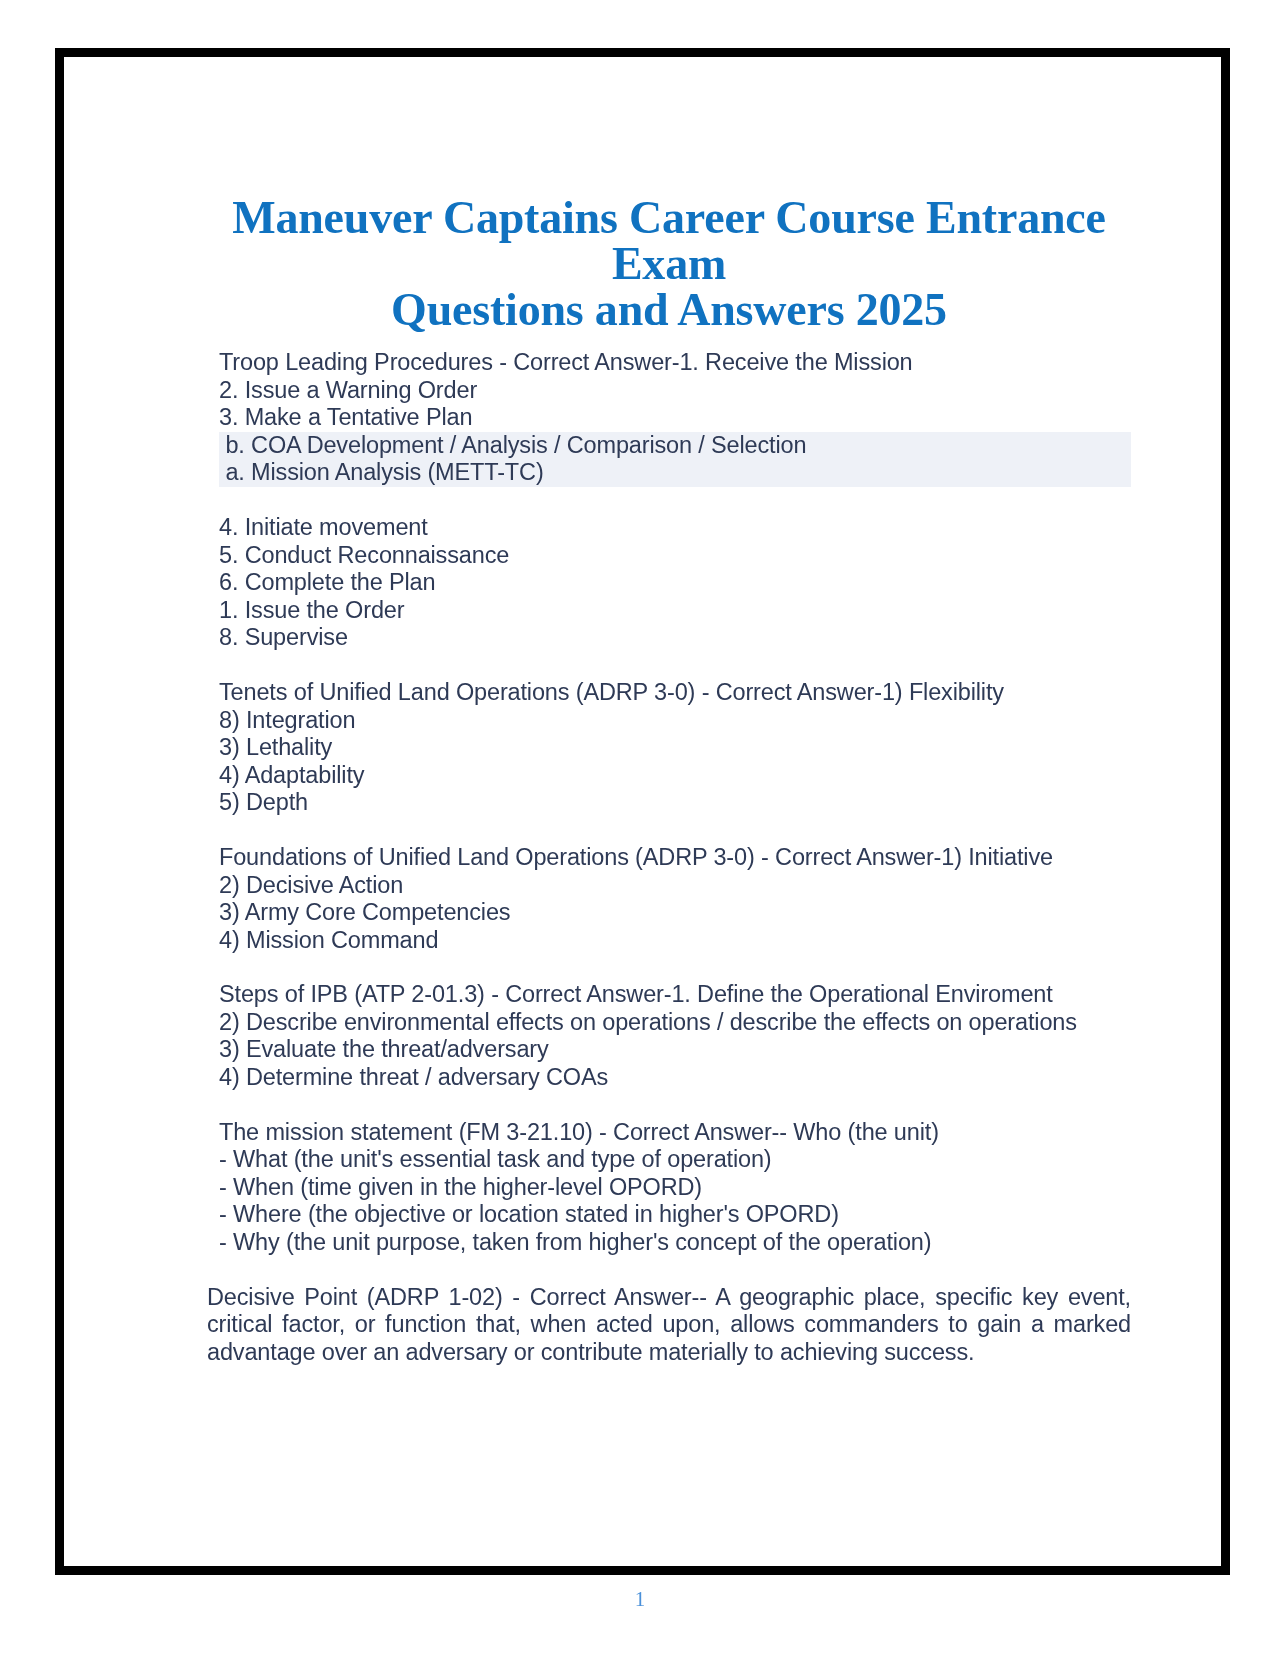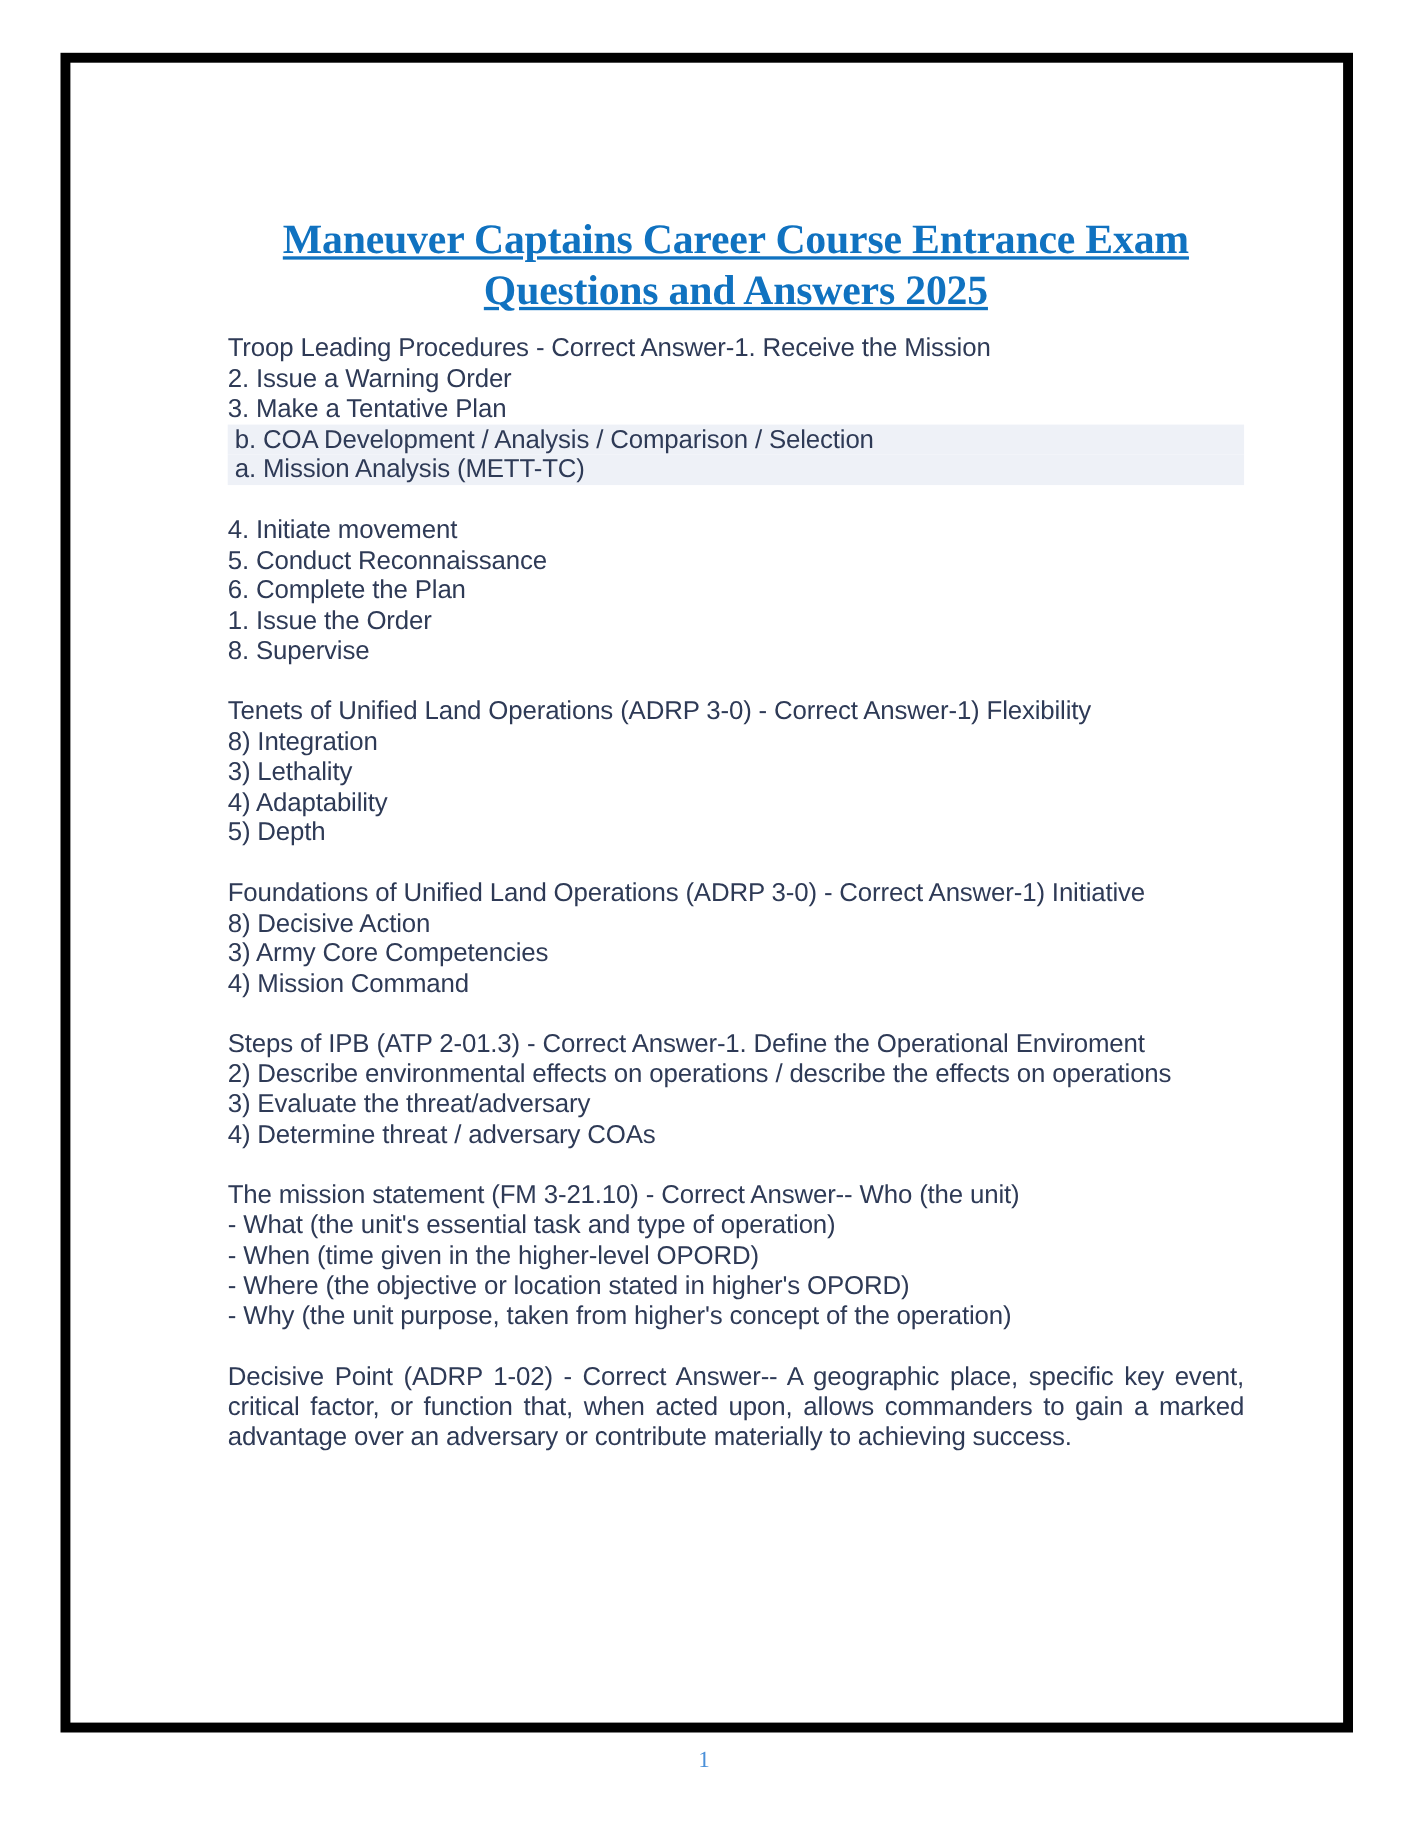--- a/index.html
+++ b/index.html
@@ -41,25 +41,24 @@
     position: absolute;
     left: 143px;
     top: 138px;
     width: 924px;
   }
 
   
   #doc-title {
     font-family: "Liberation Serif", serif;
     font-weight: bold;
-    font-size: 38px;
+    font-size: 46px;
     line-height: 46px;
     color: #1072c0;
     text-align: center;
-    text-decoration: underline;
     text-underline-offset: 3px;
     margin: 0 0 16px 0;
     letter-spacing: -0.2px;
   }
   #doc-title .title-line {
     display: block;
   }
 
   
   .body-block {
@@ -71,20 +70,21 @@
   }
   .qa-block {
     margin: 0 0 27px 0;
   }
   .qa-block:last-child {
     margin-bottom: 0;
   }
   .text-line {
     white-space: pre-wrap;
     display: block;
+    margin-left: 12px;
   }
   .text-line.hl {
     background: #eef1f7;
   }
   .paragraph-justified {
     text-align: justify;
     text-justify: inter-word;
     display: block;
   }
 
@@ -133,21 +133,21 @@
       <div class="qa-block body-block">
         <span class="text-line">Tenets of Unified Land Operations (ADRP 3-0) - Correct Answer-1) Flexibility</span>
         <span class="text-line">8) Integration</span>
         <span class="text-line">3) Lethality</span>
         <span class="text-line">4) Adaptability</span>
         <span class="text-line">5) Depth</span>
       </div>
 
       <div class="qa-block body-block">
         <span class="text-line">Foundations of Unified Land Operations (ADRP 3-0) - Correct Answer-1) Initiative</span>
-        <span class="text-line">8) Decisive Action</span>
+        <span class="text-line">2) Decisive Action</span>
         <span class="text-line">3) Army Core Competencies</span>
         <span class="text-line">4) Mission Command</span>
       </div>
 
       <div class="qa-block body-block">
         <span class="text-line">Steps of IPB (ATP 2-01.3) - Correct Answer-1. Define the Operational Enviroment</span>
         <span class="text-line">2) Describe environmental effects on operations / describe the effects on operations</span>
         <span class="text-line">3) Evaluate the threat/adversary</span>
         <span class="text-line">4) Determine threat / adversary COAs</span>
       </div>

